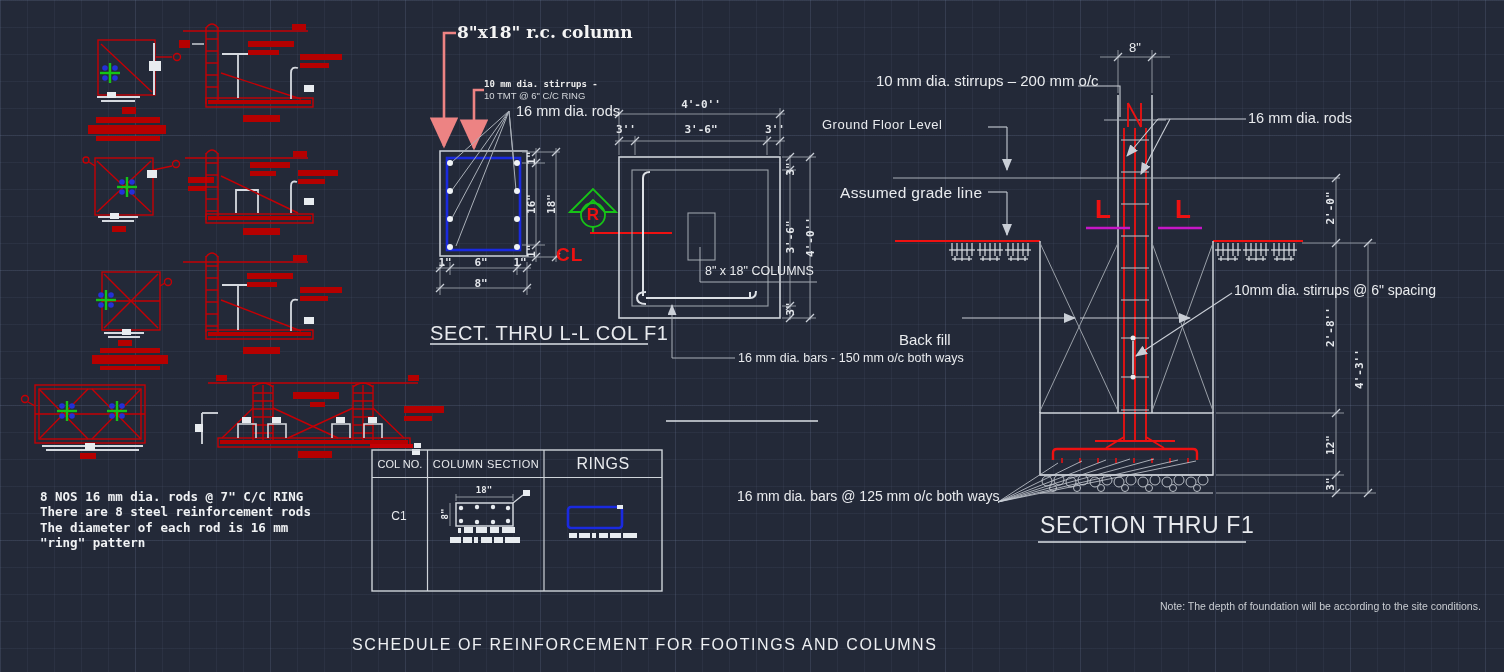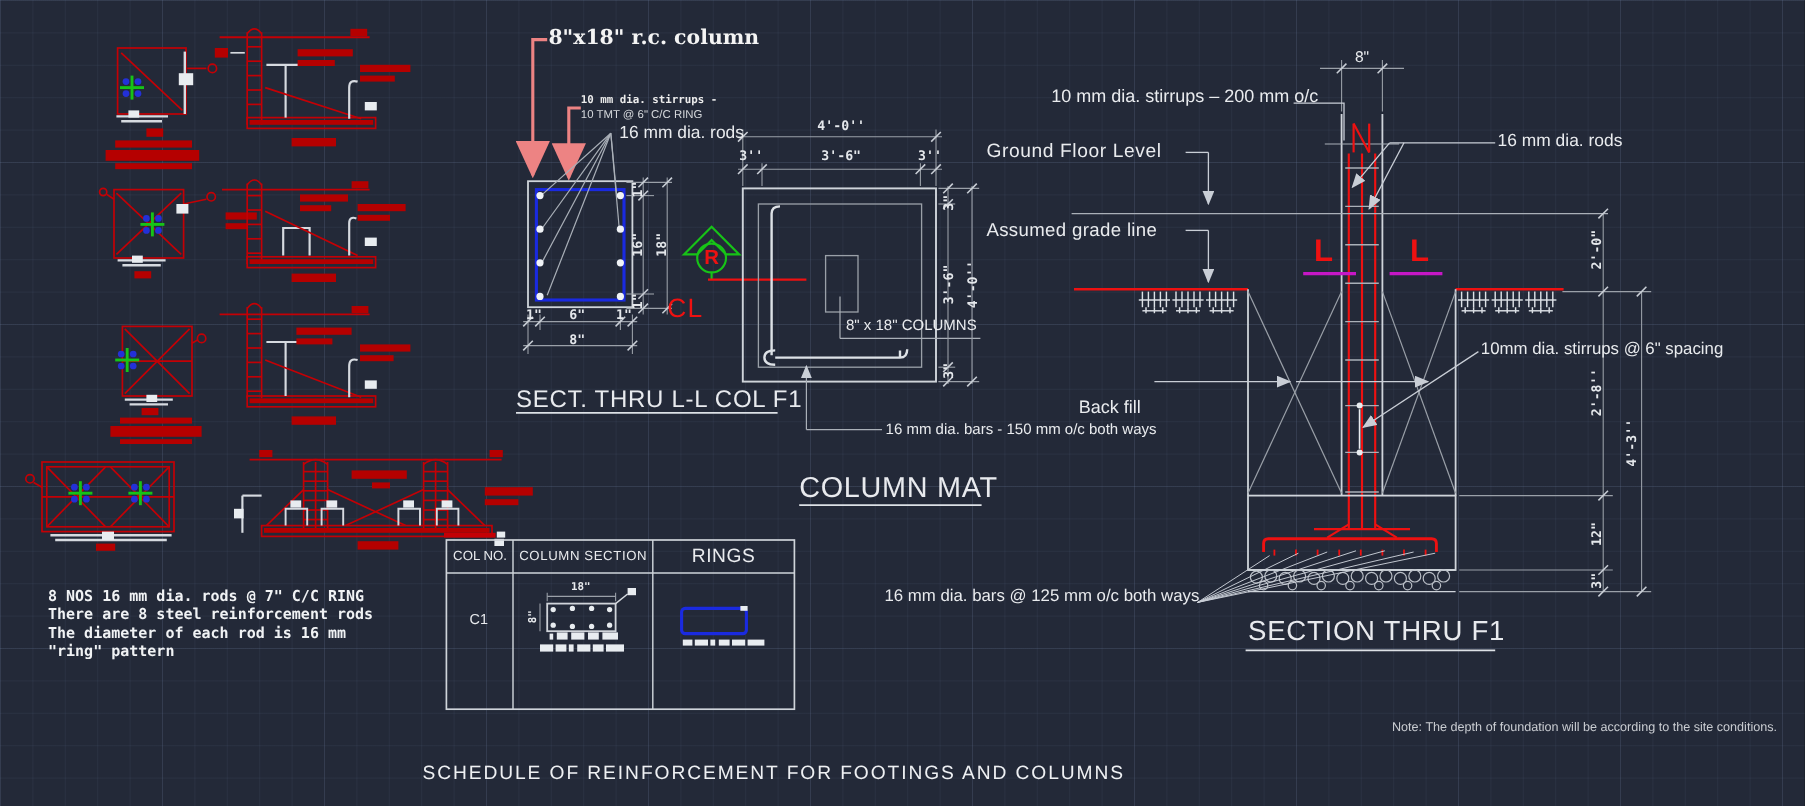--- a/index.html
+++ b/index.html
@@ -624,46 +624,45 @@
 <div class="t" style="left:516px;top:104px;font-size:14.5px;">16 mm dia. rods</div>
 <div class="t mono dim rot" style="left:532px;top:158px;">1"</div>
 <div class="t mono dim rot" style="left:532px;top:204px;">16"</div>
 <div class="t mono dim rot" style="left:532px;top:251px;">1"</div>
 <div class="t mono dim rot" style="left:552px;top:204px;">18"</div>
 <div class="t mono dim ctr" style="left:445px;top:263px;">1"</div>
 <div class="t mono dim ctr" style="left:481px;top:263px;">6"</div>
 <div class="t mono dim ctr" style="left:520px;top:263px;">1"</div>
 <div class="t mono dim ctr" style="left:481px;top:284px;">8"</div>
 <div class="t red ctr" style="left:593px;top:215px;font-size:17px;font-weight:bold;">R</div>
-<div class="t red" style="left:556px;top:245px;font-size:22px;font-weight:normal;letter-spacing:1px;">CL</div>
+<div class="t red" style="left:556px;top:245px;font-size:19px;font-weight:bold;letter-spacing:1px;">CL</div>
 <div class="t ttl" style="left:430px;top:322px;font-size:20px;">SECT. THRU  L-L COL F1</div>
 
 <div class="t mono dim ctr" style="left:701px;top:105px;">4'-0''</div>
 <div class="t mono dim ctr" style="left:626px;top:130px;">3''</div>
 <div class="t mono dim ctr" style="left:701px;top:130px;">3'-6"</div>
 <div class="t mono dim ctr" style="left:775px;top:130px;">3''</div>
 <div class="t mono dim rot" style="left:791px;top:169px;">3"</div>
 <div class="t mono dim rot" style="left:791px;top:237px;">3'-6"</div>
 <div class="t mono dim rot" style="left:811px;top:237px;">4'-0''</div>
 <div class="t mono dim rot" style="left:791px;top:309px;">3"</div>
 <div class="t" style="left:705px;top:265px;font-size:12.5px;">8" x 18" COLUMNS</div>
 <div class="t" style="left:738px;top:352px;font-size:12.5px;">16 mm dia. bars - 150 mm o/c both ways</div>
-<div class="t ttl" style="left:666px;top:394px;font-size:24px;">COLUMN MAT</div>
 
 <div class="t ctr" style="left:400px;top:464px;font-size:11px;">COL NO.</div>
 <div class="t ctr" style="left:486px;top:464px;font-size:11px;letter-spacing:0.5px;text-align:right;">COLUMN SECTION</div>
 <div class="t ctr" style="left:603px;top:464px;font-size:16px;letter-spacing:0.5px;">RINGS</div>
 <div class="t ctr" style="left:399px;top:517px;font-size:12px;">C1</div>
 <div class="t mono ctr" style="left:484px;top:491px;font-size:9px;">18"</div>
 <div class="t mono rot" style="left:446px;top:514px;font-size:9px;">8"</div>
 
 <div class="t ctr" style="left:1135px;top:48px;font-size:13px;">8"</div>
 <div class="t" style="left:876px;top:73px;font-size:15px;">10 mm dia. stirrups – 200 mm o/c</div>
-<div class="t" style="left:822px;top:118px;font-size:16px;letter-spacing:0.5px;">Ground Floor Level</div>
-<div class="t" style="left:822px;top:184px;font-size:15.5px;letter-spacing:0.3px;text-align:center;">Assumed grade line</div>
+<div class="t" style="left:822px;top:118px;font-size:13px;letter-spacing:0.5px;">Ground Floor Level</div>
+<div class="t" style="left:840px;top:184px;font-size:15.5px;letter-spacing:0.3px;text-align:center;">Assumed grade line</div>
 <div class="t" style="left:1248px;top:111px;font-size:14.5px;">16 mm dia. rods</div>
 <div class="t red ctr" style="left:1103px;top:209px;font-size:26px;font-weight:bold;">L</div>
 <div class="t red ctr" style="left:1183px;top:209px;font-size:26px;font-weight:bold;">L</div>
 <div class="t" style="left:899px;top:309px;font-size:15px;margin-top:23px;">Back fill</div>
 <div class="t" style="left:1234px;top:283px;font-size:14px;">10mm dia. stirrups @ 6" spacing</div>
 <div class="t" style="left:737px;top:489px;font-size:14px;">16 mm dia. bars @ 125 mm o/c both ways</div>
 <div class="t mono dim rot" style="left:1331px;top:208px;">2'-0"</div>
 <div class="t mono dim rot" style="left:1331px;top:327px;">2'-8''</div>
 <div class="t mono dim rot" style="left:1360px;top:369px;">4'-3''</div>
 <div class="t mono dim rot" style="left:1331px;top:445px;">12"</div>

